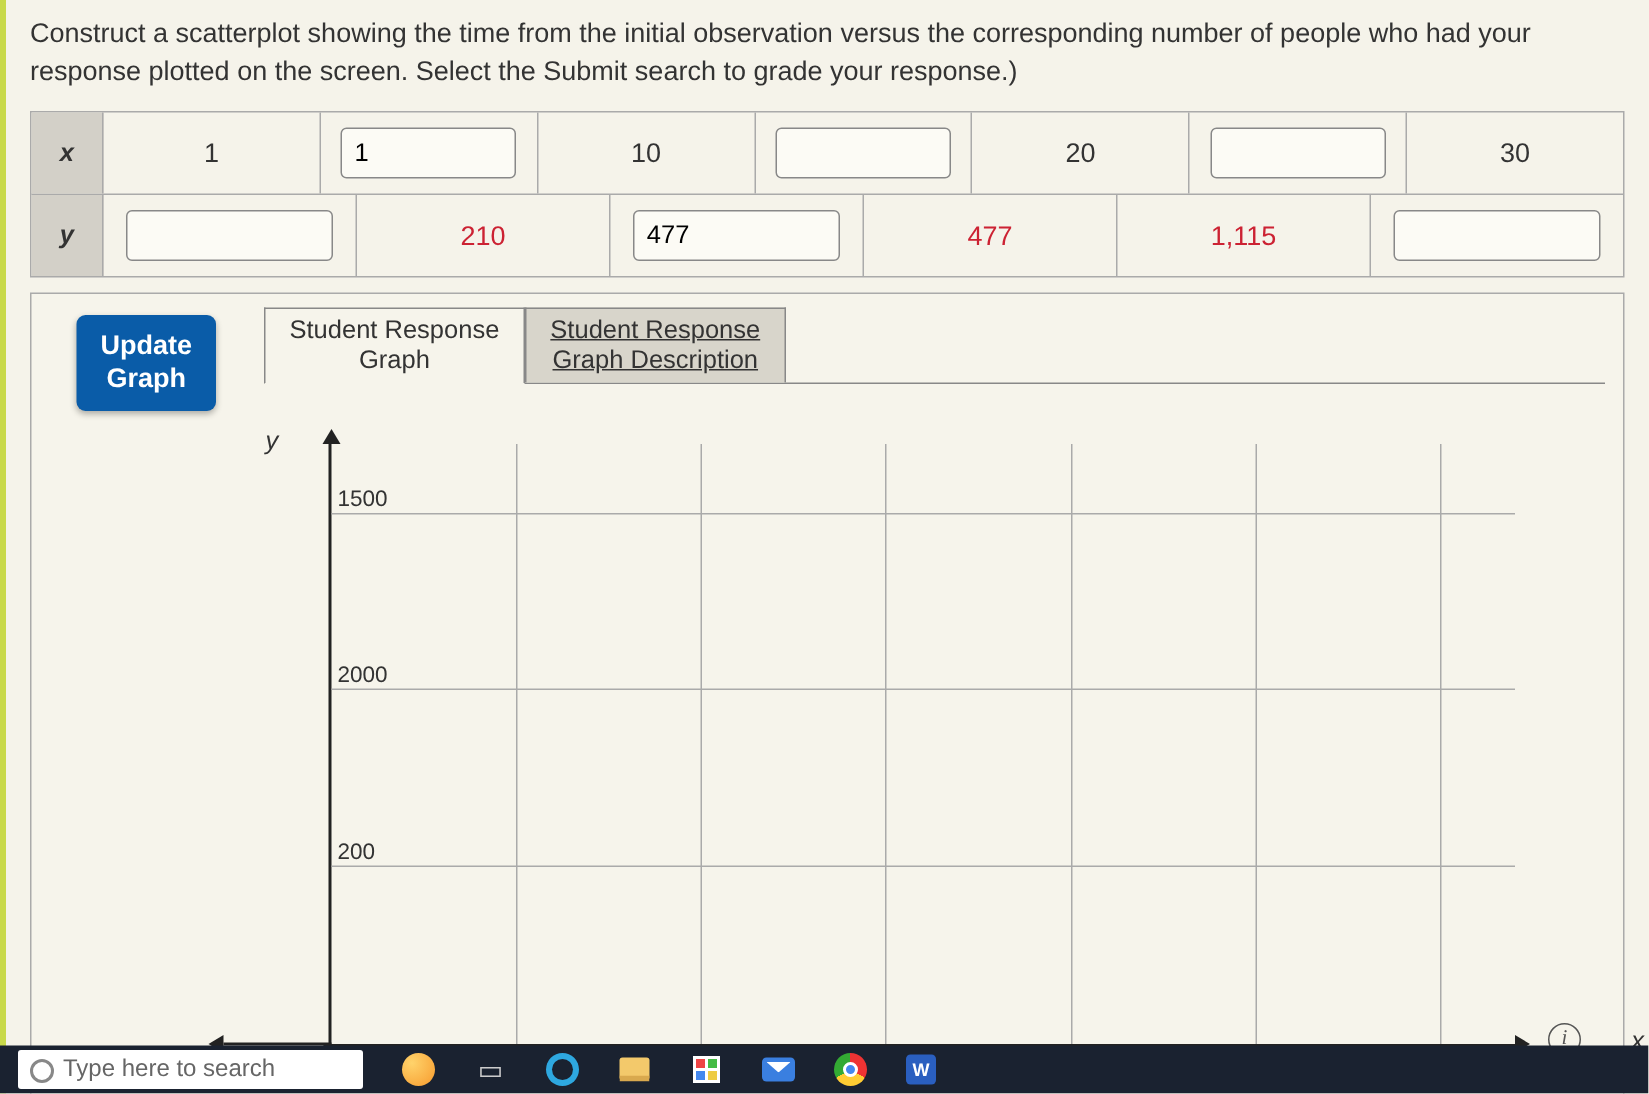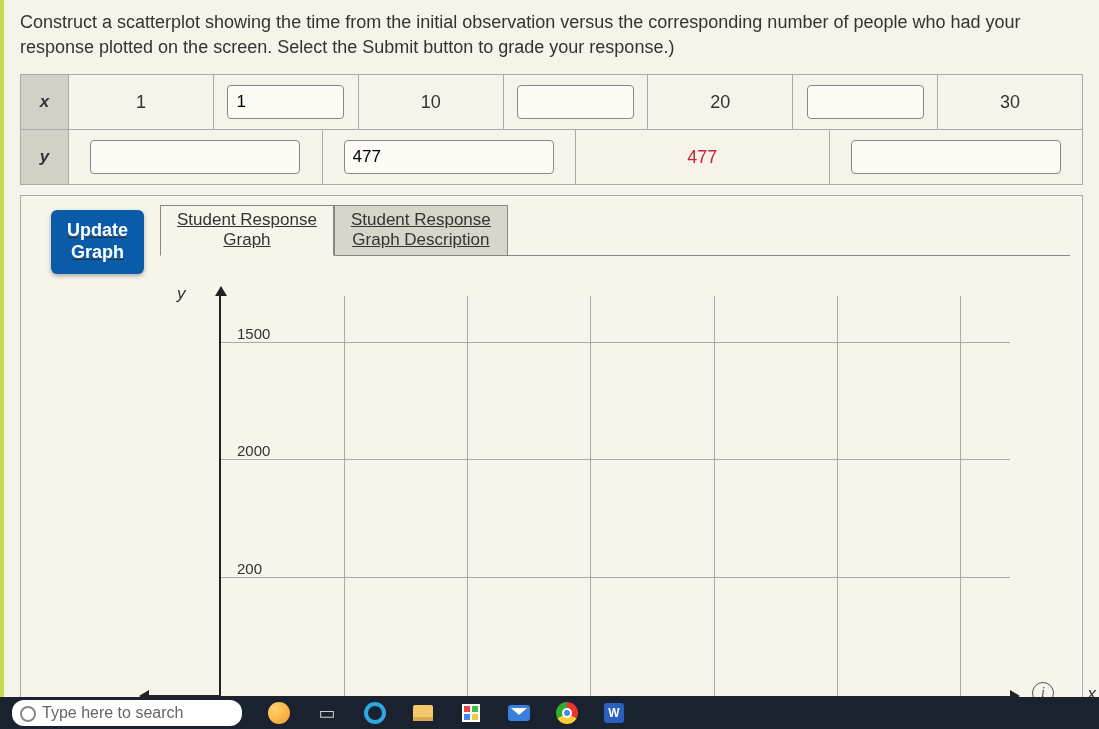--- a/index.html
+++ b/index.html
@@ -76,22 +76,21 @@
     .graph-section {
       border: 1px solid #aaa;
       padding: 14px 12px 0 30px;
       height: 540px;
       background: #f6f4eb;
       position: relative;
     }
     .graph-header {
       display: flex;
       align-items: flex-start;
-      gap: 10px;
-      text-decoration: underline;
+      gap: 26px;
     }
     .update-btn {
       background: #0a5ca8;
       color: #fff;
       border: none;
       border-radius: 6px;
       padding: 10px 16px;
       font-size: 18px;
       font-weight: bold;
       text-align: center;
@@ -146,21 +145,21 @@
       position: absolute;
       left: 28px; top: 8px;
       right: 50px; bottom: 30px;
       border-left: 2px solid #222;
       border-bottom: 2px solid #222;
     }
     .hgrid { position:absolute; left:0; right:0; height:1px; background:#aaa; }
     .vgrid { position:absolute; top:0; bottom:0; width:1px; background:#aaa; }
     .y-tick {
       position: absolute;
-      left: 16px;
+      left: 4px;
       font-size: 15px;
       transform: translateY(-50%);
     }
     .x-tick {
       position: absolute;
       bottom: -22px;
       font-size: 15px;
       transform: translateX(-4px);
     }
     .axis-arrow-up {
@@ -217,21 +216,21 @@
       display:flex; align-items:center;
       padding: 0 12px;
       gap: 26px;
     }
     .search-box {
       background: #fff;
       color: #666;
       height: 26px;
       padding: 0 14px 0 30px;
       display:flex; align-items:center;
-      border-radius: 12px;
+      border-radius: 2px;
       font-size: 16px;
       position: relative;
       width: 230px;
     }
     .search-box::before {
       content:"";
       position:absolute; left:8px; top:6px;
       width:12px; height:12px;
       border:2px solid #888; border-radius:50%;
     }
@@ -249,21 +248,21 @@
     .word { width:20px; height:20px; background:#2a5fc0; color:#fff; display:flex; align-items:center; justify-content:center; font-size:12px; font-weight:bold; border-radius:3px;}
     .taskview { color:#ccc; font-size:18px;}
   </style>
 </head>
 <body>
 
 <div class="left-edge"></div>
 
 <div class="content">
 
-  <p class="instruction">Construct a scatterplot showing the time from the initial observation versus the corresponding number of people who had your response plotted on the screen. Select the Submit button to grade your response.)</p>
+  <p class="instruction">Construct a scatterplot showing the time from the initial observation versus the corresponding number of people who had your response plotted on the screen. Select the Submit search to grade your response.)</p>
 
   <div class="data-table">
     <div class="data-row">
       <div class="row-header">x</div>
       <div class="data-cell">
           <span class="static-val">1</span>
         </div>
       <div class="data-cell">
           <input class="input-box stepper" type="text" value="1" style="">
         </div>
@@ -282,24 +281,30 @@
       <div class="data-cell">
           <span class="static-val">30</span>
         </div>
     </div>
     <div class="data-row">
       <div class="row-header">y</div>
       <div class="data-cell">
           <input class="input-box" type="text" value="" style="">
         </div>
       <div class="data-cell">
+          <span class="static-val red">210</span>
+        </div>
+      <div class="data-cell">
           <input class="input-box" type="text" value="477" style="">
         </div>
       <div class="data-cell">
           <span class="static-val red">477</span>
+        </div>
+      <div class="data-cell">
+          <span class="static-val red">1,115</span>
         </div>
       <div class="data-cell">
           <input class="input-box" type="text" value="" style="">
         </div>
     </div>
   </div>
 
   <div class="graph-section">
     <div class="graph-header">
       <button class="update-btn"><span style="white-space:pre-line;">Update

